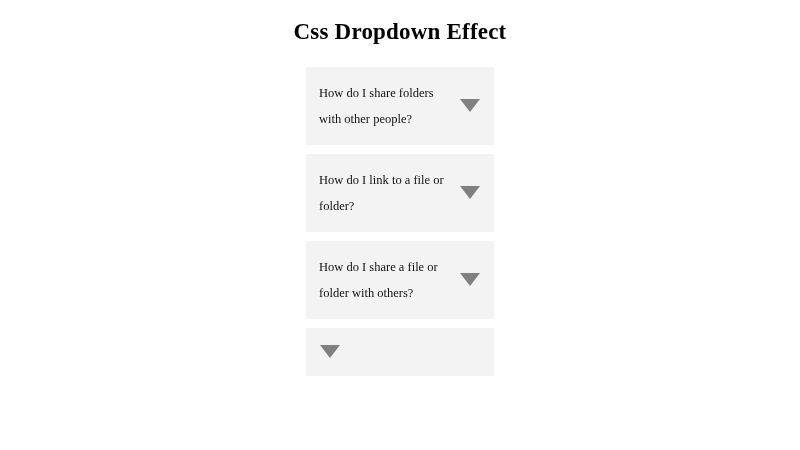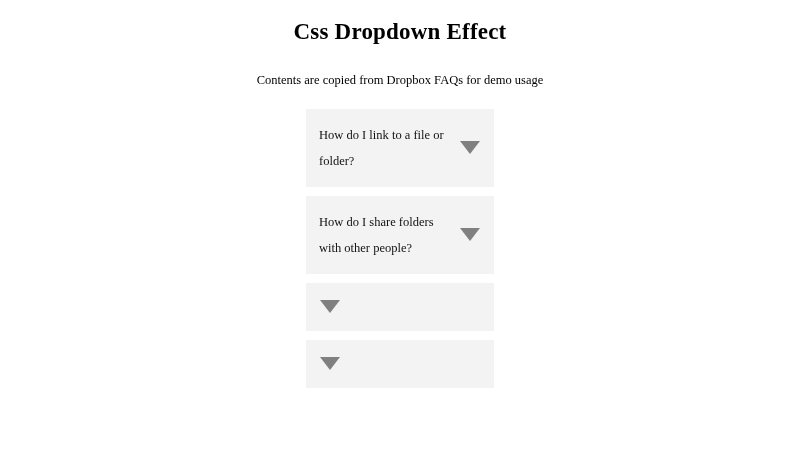--- a/index.html
+++ b/index.html
@@ -80,48 +80,48 @@
     display: block;
   }
 </style>
 </head>
 <body>
 
 <div class="page">
 
   <h1 class="page-title">Css Dropdown Effect</h1>
 
-  <p class="page-subtitle">Contents are copied from Dropbox FAQs for demo usage</p>
 
   <div class="faq-list">
+
+    <div class="faq-item">
+      <div class="faq-header">
+        <span class="faq-question">How do I share folders with other people?</span>
+        <span class="faq-arrow">
+          <svg width="20" height="14" viewBox="0 0 20 14" aria-hidden="true">
+            <polygon points="0,0 20,0 10,13" fill="#808080"></polygon>
+          </svg>
+        </span>
+      </div>
+    </div>
 
     <div class="faq-item">
       <div class="faq-header">
         <span class="faq-question">How do I link to a file or folder?</span>
         <span class="faq-arrow">
           <svg width="20" height="14" viewBox="0 0 20 14" aria-hidden="true">
             <polygon points="0,0 20,0 10,13" fill="#808080"></polygon>
           </svg>
         </span>
       </div>
     </div>
 
     <div class="faq-item">
       <div class="faq-header">
-        <span class="faq-question">How do I share folders with other people?</span>
-        <span class="faq-arrow">
-          <svg width="20" height="14" viewBox="0 0 20 14" aria-hidden="true">
-            <polygon points="0,0 20,0 10,13" fill="#808080"></polygon>
-          </svg>
-        </span>
-      </div>
-    </div>
-
-    <div class="faq-item">
-      <div class="faq-header">
+        <span class="faq-question">How do I share a file or folder with others?</span>
         <span class="faq-arrow">
           <svg width="20" height="14" viewBox="0 0 20 14" aria-hidden="true">
             <polygon points="0,0 20,0 10,13" fill="#808080"></polygon>
           </svg>
         </span>
       </div>
     </div>
 
     <div class="faq-item">
       <div class="faq-header">

